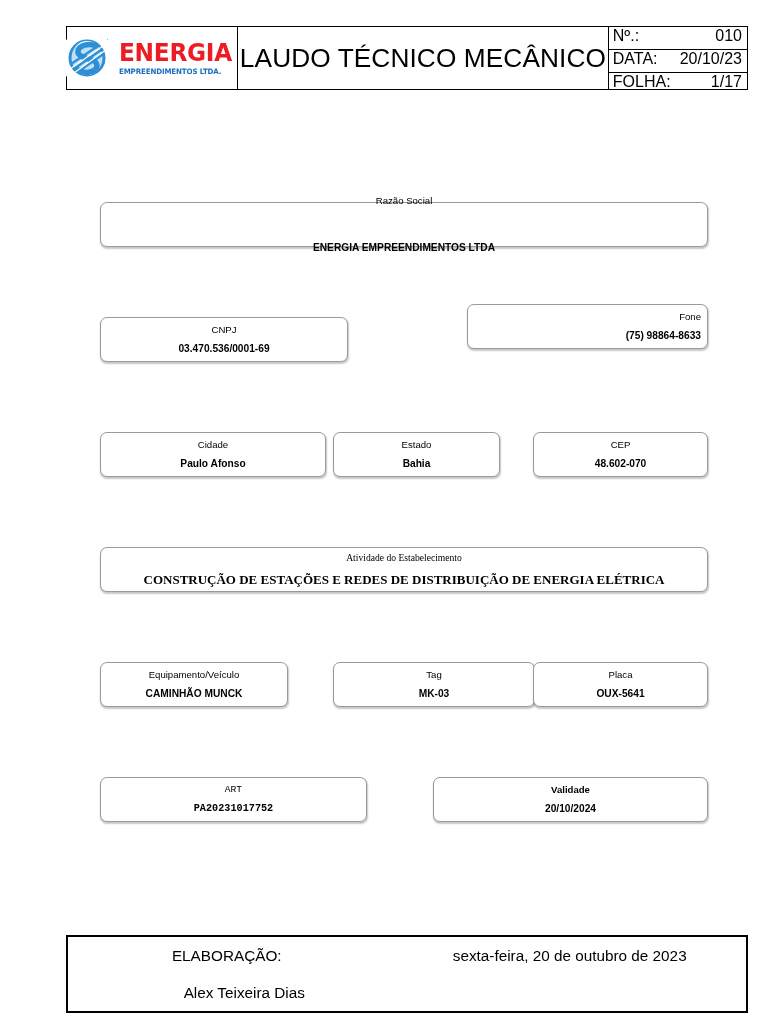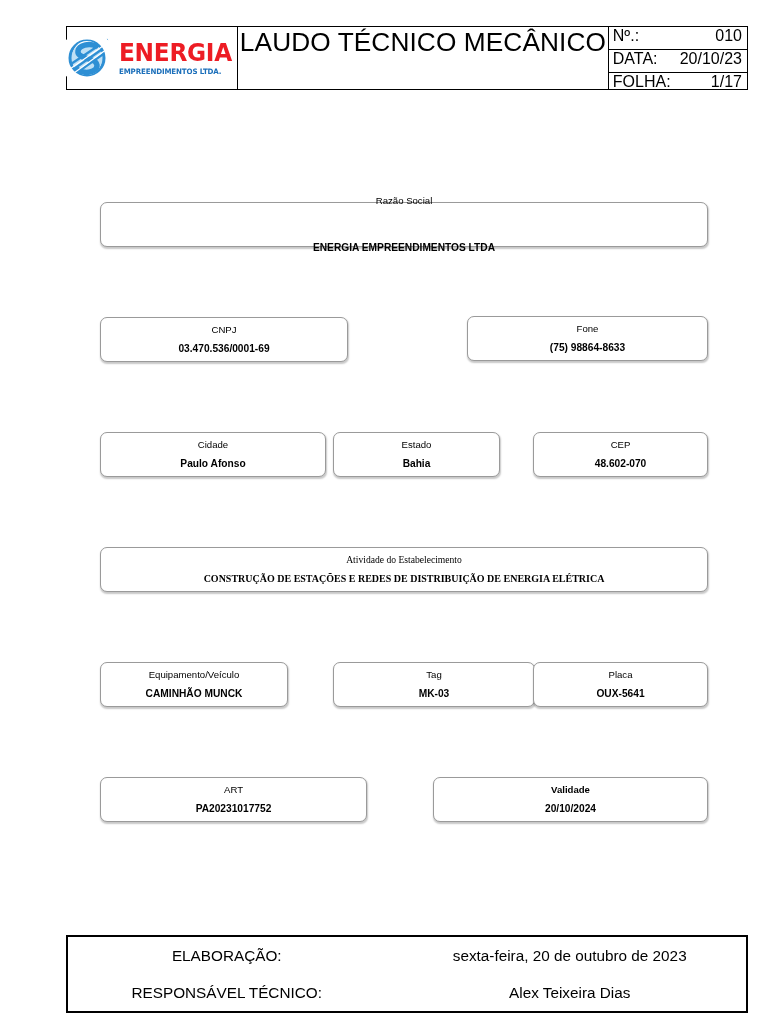--- a/index.html
+++ b/index.html
@@ -63,20 +63,21 @@
     color:#1B6FBA;
     margin-top:3px;
     transform:scaleX(0.96);
     transform-origin:left center;
   }
   .header-title-cell{
     flex:1;
     border-right:1.5px solid #000;
     box-sizing:border-box;
     display:flex;
+    align-items:center;
     justify-content:center;
   }
   .header-title{
     font-size:26.5px;
     font-weight:400;
     letter-spacing:0.1px;
     white-space:nowrap;
     transform:scaleX(0.99);
   }
   .header-meta-cell{
@@ -121,21 +122,21 @@
   .field-label.bold{font-weight:bold;}
   .field-value{
     font-size:10.2px;
     font-weight:bold;
     line-height:1;
     margin-top:10px;
     text-align:center;
     padding:0 6px;
     white-space:nowrap;
   }
-  .field-value.wide{font-size:10px;}
+  .field-value.wide{font-size:13px;}
 
   
   .footer{
     position:absolute;
     left:66px; top:935px;
     width:682px; height:78px;
     border:2.2px solid #000;
     box-sizing:border-box;
     display:flex;
     flex-direction:column;
@@ -223,21 +224,21 @@
 
 <div class="field" style="left:100px;top:202px;width:608px;height:45px;gap:28px;">
   <div class="field-label">Razão Social</div>
   <div class="field-value">ENERGIA EMPREENDIMENTOS LTDA</div>
 </div>
 
 <div class="field" style="left:100px;top:317px;width:248px;height:45px;">
   <div class="field-label">CNPJ</div>
   <div class="field-value">03.470.536/0001-69</div>
 </div>
-<div class="field" style="left:467px;top:316px;width:241px;height:45px;">
+<div class="field" style="left:467px;top:304px;width:241px;height:45px;align-items:flex-end;">
   <div class="field-label">Fone</div>
   <div class="field-value">(75) 98864-8633</div>
 </div>
 
 <div class="field" style="left:100px;top:432px;width:226px;height:45px;">
   <div class="field-label">Cidade</div>
   <div class="field-value">Paulo Afonso</div>
 </div>
 <div class="field" style="left:333px;top:432px;width:167px;height:45px;">
   <div class="field-label">Estado</div>
@@ -259,31 +260,30 @@
 </div>
 <div class="field" style="left:333px;top:662px;width:202px;height:45px;">
   <div class="field-label">Tag</div>
   <div class="field-value">MK-03</div>
 </div>
 <div class="field" style="left:533px;top:662px;width:175px;height:45px;">
   <div class="field-label">Placa</div>
   <div class="field-value">OUX-5641</div>
 </div>
 
-<div class="field" style="left:100px;top:777px;width:267px;height:45px;">
+<div class="field" style="left:100px;top:777px;width:267px;height:45px;font-family:Liberation Mono, monospace;">
   <div class="field-label">ART</div>
   <div class="field-value">PA20231017752</div>
 </div>
 <div class="field" style="left:433px;top:777px;width:275px;height:45px;">
   <div class="field-label bold">Validade</div>
   <div class="field-value">20/10/2024</div>
 </div>
 
 <div class="footer">
   <div class="footer-row">
     <div class="footer-key">ELABORAÇÃO:</div>
     <div class="footer-val">sexta-feira, 20 de outubro de 2023</div>
   </div>
   <div class="footer-row">
-    <div class="footer-key">RESPONSÁVEL TÉCNICO:</div>
     <div class="footer-val">Alex Teixeira Dias</div>
   </div>
 </div>
 
 </body></html>

